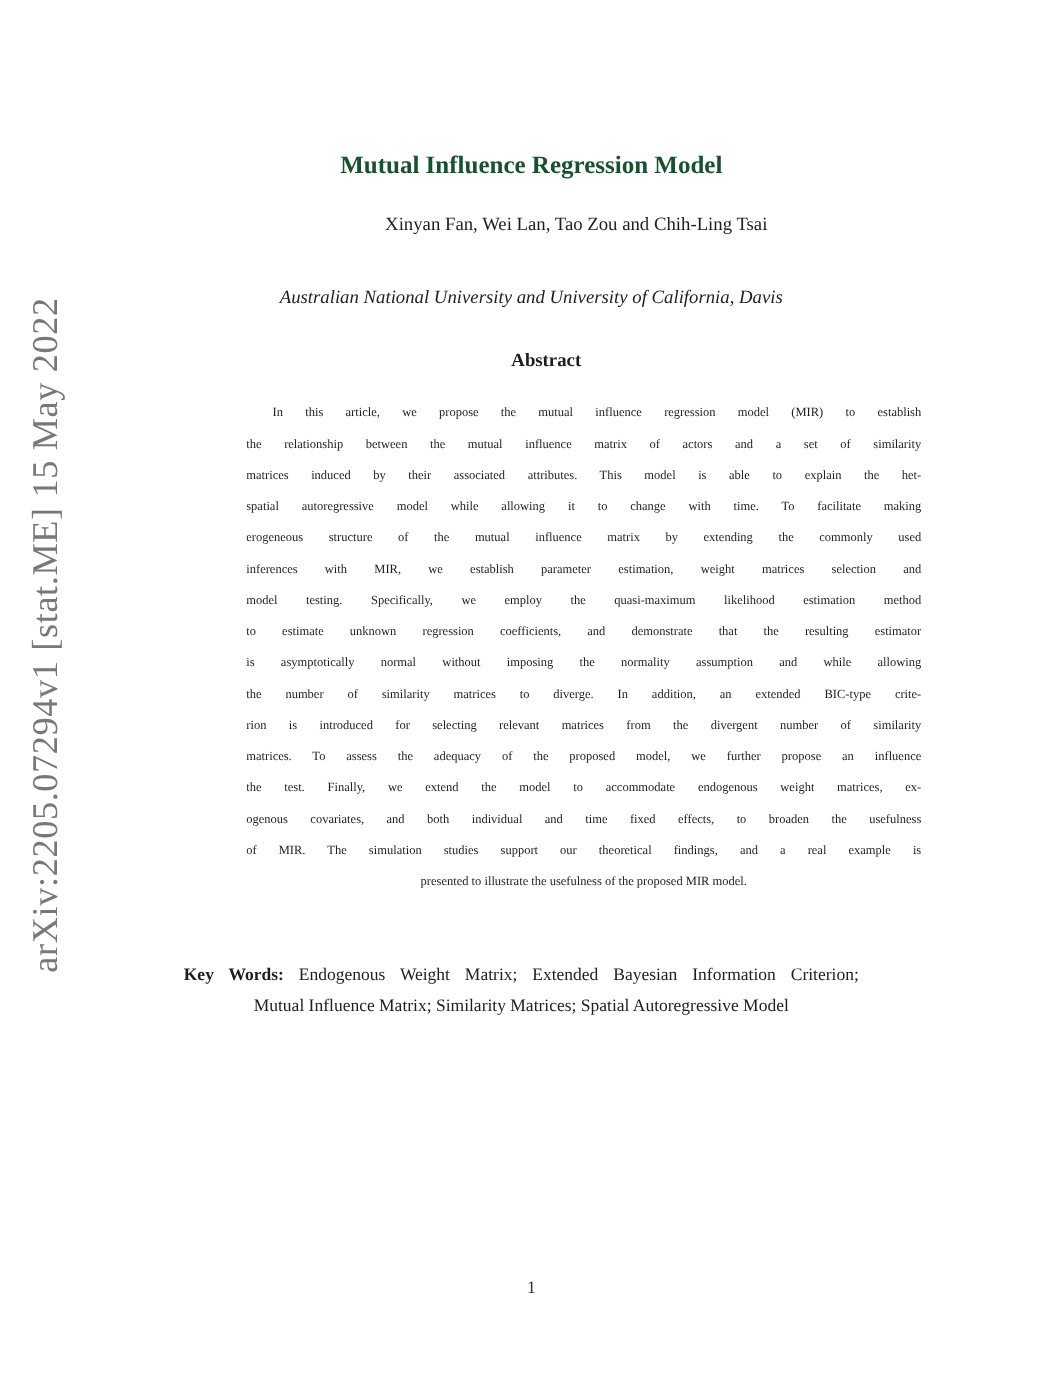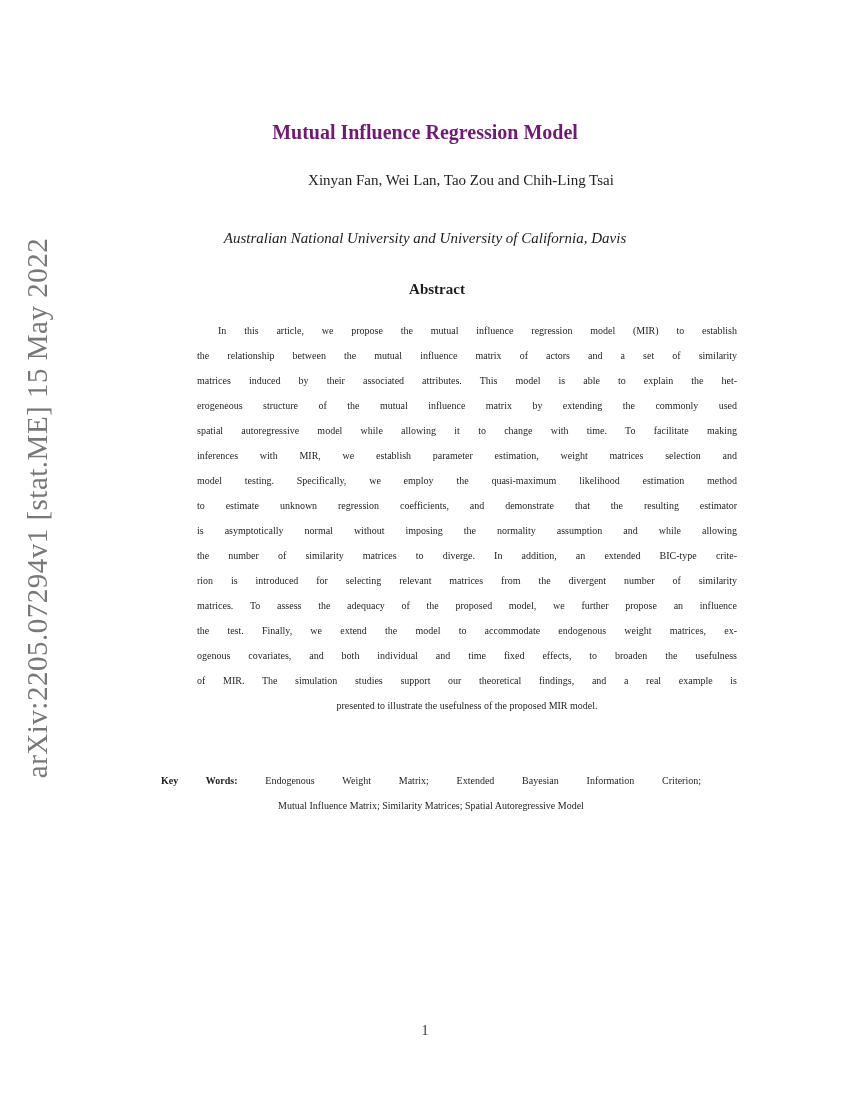--- a/index.html
+++ b/index.html
@@ -27,21 +27,21 @@
     letter-spacing: 0.5px;
   }
   .title {
     position: absolute;
     top: 121px;
     left: 0;
     width: 100%;
     text-align: center;
     font-size: 20px;
     font-weight: bold;
-    color: #701a75;
+    color: #14532d;
     margin: 0;
   }
   .authors {
     position: absolute;
     top: 172px;
     left: 0;
     width: 100%;
     text-align: center;
     font-size: 15px;
     margin-left: 36px;
@@ -70,23 +70,23 @@
     position: absolute;
     top: 318px;
     left: 161px;
     width: 540px;
     font-size: 10px;
     margin-left: 36px;
   }
   .keywords {
     position: absolute;
     top: 768px;
-    left: 161px;
+    left: 147px;
     width: 540px;
-    font-size: 10px;
+    font-size: 14px;
   }
   .jline {
     height: 25px;
     line-height: 25px;
     text-align: justify;
     text-align-last: justify;
     overflow: hidden;
   }
   .line-last {
     height: 25px;
@@ -118,22 +118,22 @@
 
 
   <div class="affil affil-2">Australian National University and University of California, Davis</div>
 
   <div class="abs-heading">Abstract</div>
 
   <div class="abstract">
     <div class="jline indent">In this article, we propose the mutual influence regression model (MIR) to establish</div>
     <div class="jline">the relationship between the mutual influence matrix of actors and a set of similarity</div>
     <div class="jline">matrices induced by their associated attributes. This model is able to explain the het-</div>
+    <div class="jline">spatial autoregressive model while allowing it to change with time. To facilitate making</div>
     <div class="jline">erogeneous structure of the mutual influence matrix by extending the commonly used</div>
-    <div class="jline">spatial autoregressive model while allowing it to change with time. To facilitate making</div>
     <div class="jline">inferences with MIR, we establish parameter estimation, weight matrices selection and</div>
     <div class="jline">model testing. Specifically, we employ the quasi-maximum likelihood estimation method</div>
     <div class="jline">to estimate unknown regression coefficients, and demonstrate that the resulting estimator</div>
     <div class="jline">is asymptotically normal without imposing the normality assumption and while allowing</div>
     <div class="jline">the number of similarity matrices to diverge. In addition, an extended BIC-type crite-</div>
     <div class="jline">rion is introduced for selecting relevant matrices from the divergent number of similarity</div>
     <div class="jline">matrices. To assess the adequacy of the proposed model, we further propose an influence</div>
     <div class="jline">the test. Finally, we extend the model to accommodate endogenous weight matrices, ex-</div>
     <div class="jline">ogenous covariates, and both individual and time fixed effects, to broaden the usefulness</div>
     <div class="jline">of MIR. The simulation studies support our theoretical findings, and a real example is</div>

